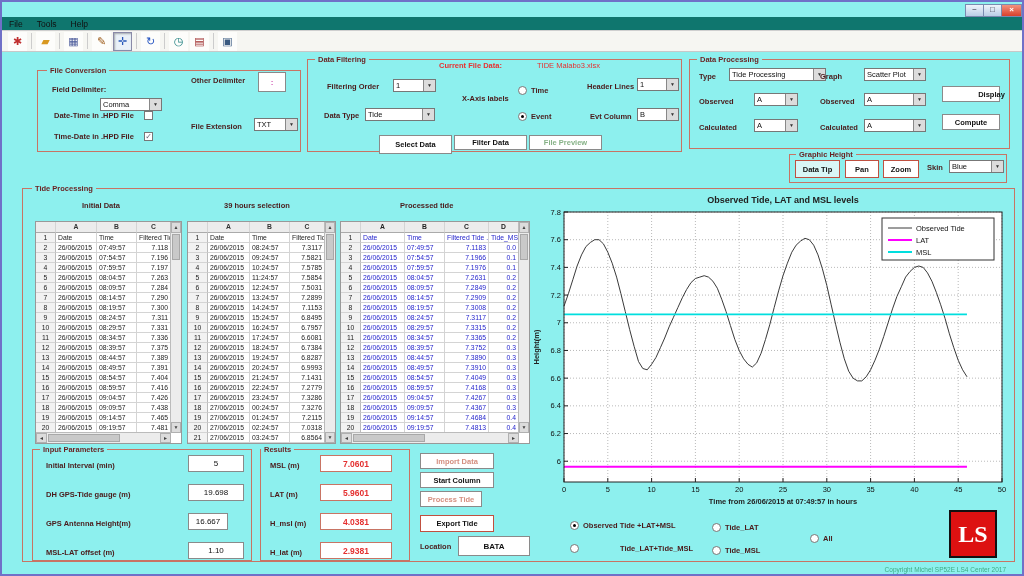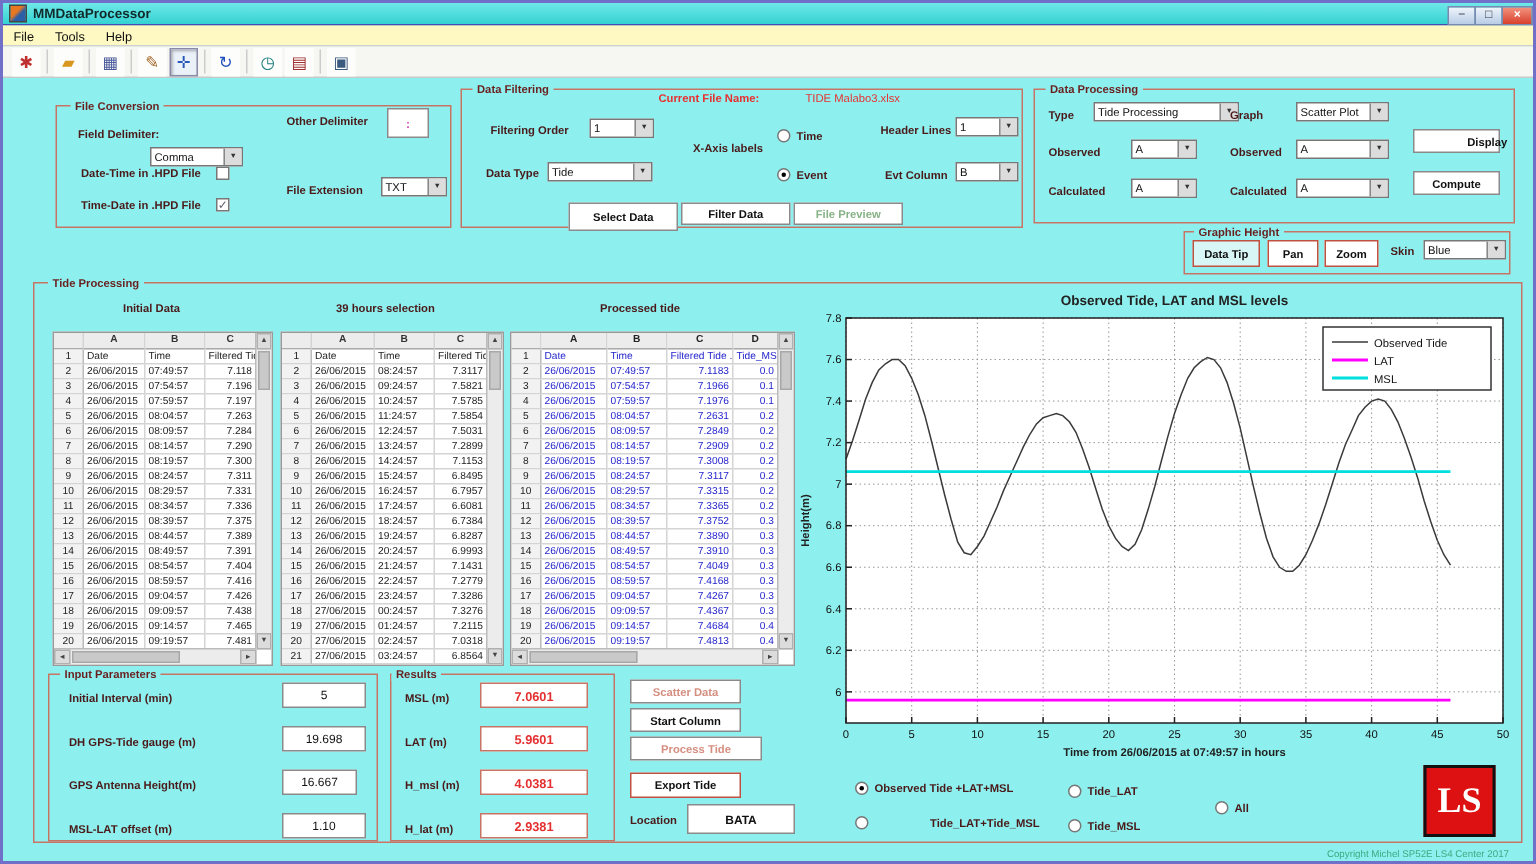--- a/index.html
+++ b/index.html
@@ -8,21 +8,21 @@
        border:2px solid #7070c8;box-sizing:border-box;overflow:hidden;}
   .abs{position:absolute;box-sizing:border-box;}
   
   #titlebar{left:0;top:0;width:1020px;height:15px;background:linear-gradient(#6fe8e8,#35d2d2);
             border-bottom:1px solid #4a4ab0;display:flex;align-items:center;}
   #appicon{width:10px;height:10px;margin:0 4px 0 4px;background:linear-gradient(135deg,#e87722 40%,#2b5fa8 60%);border:1px solid #444;}
   #apptitle{font-size:9px;font-weight:bold;color:#102a2a;}
   .winbtn{position:absolute;top:2px;width:17px;height:11px;border:1px solid #7a8ab0;background:linear-gradient(#eef4fb,#b9cde6);
           font-size:8px;line-height:9px;text-align:center;color:#334;}
   #btn-close{background:linear-gradient(#f2937e,#d8402c);color:#fff;font-weight:bold;}
-  #menubar{left:0;top:15px;width:1020px;height:14px;background:#fef9c3;border-bottom:1px solid #cfcfcf;display:flex;align-items:center;}
+  #menubar{left:0;top:15px;width:1020px;height:14px;background:#0f766e;border-bottom:1px solid #cfcfcf;display:flex;align-items:center;}
   .menuitem{padding:0 7px;font-size:8.5px;color:#111;}
   #toolbar{left:0;top:29px;width:1020px;height:21px;background:#f6f6f2;border-bottom:1px solid #c8c8c8;display:flex;align-items:center;padding-left:5px;}
   .tbi{width:17px;height:17px;display:flex;align-items:center;justify-content:center;font-size:11px;margin:0 1px;border:1px solid transparent;background:#fdfdfb;}
   .tbi.pressed{border:1px solid #8a8aa8;background:#eaf1f8;box-shadow:inset 1px 1px 2px rgba(0,0,0,.3);}
   .tbsep{width:1px;height:16px;background:#cccccc;margin:0 3px;}
   
   .panel{position:absolute;border:1px solid #c87464;box-sizing:border-box;}
   .plabel{position:absolute;font-size:7.5px;font-weight:bold;color:#6a1f1f;background:#8df0ee;padding:0 3px;white-space:nowrap;z-index:3;}
   .lbl{position:absolute;font-size:7.5px;font-weight:bold;color:#4a1a1a;white-space:nowrap;}
   .redlbl{color:#e83030;}
@@ -66,24 +66,20 @@
         display:flex;align-items:center;justify-content:center;color:#fff;
         font-family:"Liberation Serif",serif;font-weight:bold;font-size:24px;}
   #statusbar{position:absolute;right:16px;top:564px;font-size:6.5px;color:#2f9e70;opacity:.85;}
   svg text{font-family:"Liberation Sans",sans-serif;}
 </style>
 </head>
 <body>
 
 <div id="app">
 
-  <div class="abs" id="titlebar">
-    <div id="appicon"></div>
-    <div id="apptitle">MMDataProcessor</div>
-  </div>
   <div class="winbtn" id="btn-min" style="left:963px;">−</div>
   <div class="winbtn" id="btn-max" style="left:981px;">□</div>
   <div class="winbtn" id="btn-close" style="left:999px;width:19px;">×</div>
 
   <div class="abs" id="menubar">
     <span class="menuitem">File</span>
     <span class="menuitem">Tools</span>
     <span class="menuitem">Help</span>
   </div>
 
@@ -119,21 +115,21 @@
   <div class="lbl" style="left:52px;top:130px;">Time-Date in .HPD File</div>
   <div class="cb" style="left:142px;top:130px;">✓</div>
   <div class="lbl" style="left:189px;top:120px;">File Extension</div>
   <div class="dd" style="left:252px;top:116px;width:44px;">
     <span class="ddv">TXT</span>
       <span class="dda">▼</span>
   </div>
 
   <div class="panel" style="left:305px;top:57px;width:375px;height:93px;"></div>
   <div class="plabel" style="left:313px;top:53px;">Data Filtering</div>
-  <div class="lbl redlbl" style="left:437px;top:59px;">Current File Name:</div>
+  <div class="lbl redlbl" style="left:437px;top:59px;">Current File Data:</div>
   <div class="lbl redlbl" style="left:535px;top:59px;font-weight:normal;">TIDE Malabo3.xlsx</div>
   <div class="lbl" style="left:325px;top:80px;">Filtering Order</div>
   <div class="dd" style="left:391px;top:77px;width:43px;">
     <span class="ddv">1</span>
       <span class="dda">▼</span>
   </div>
   <div class="lbl" style="left:322px;top:109px;">Data Type</div>
   <div class="dd" style="left:363px;top:106px;width:70px;">
     <span class="ddv">Tide</span>
       <span class="dda">▼</span>
@@ -744,38 +740,38 @@
   <div class="rd" style="left:808px;top:532px;"></div>
   <div class="lbl" style="left:821px;top:532px;">All</div>
 
   <div class="panel" style="left:30px;top:447px;width:220px;height:112px;"></div>
   <div class="plabel" style="left:38px;top:443px;">Input Parameters</div>
   <div class="lbl" style="left:44px;top:459px;">Initial Interval (min)</div>
   <div class="tbox" style="left:186px;top:453px;width:56px;height:17px;">5</div>
   <div class="lbl" style="left:44px;top:488px;">DH GPS-Tide gauge (m)</div>
   <div class="tbox" style="left:186px;top:482px;width:56px;height:17px;">19.698</div>
   <div class="lbl" style="left:44px;top:517px;">GPS Antenna Height(m)</div>
-  <div class="tbox" style="left:186px;top:511px;width:50px;height:17px;">16.667</div>
+  <div class="tbox" style="left:186px;top:511px;width:40px;height:17px;">16.667</div>
   <div class="lbl" style="left:44px;top:546px;">MSL-LAT offset (m)</div>
   <div class="tbox" style="left:186px;top:540px;width:56px;height:17px;">1.10</div>
 
   <div class="panel" style="left:258px;top:447px;width:150px;height:112px;"></div>
   <div class="plabel" style="left:259px;top:443px;">Results</div>
   <div class="lbl" style="left:268px;top:459px;">MSL (m)</div>
   <div class="tbox resbox" style="left:318px;top:453px;width:72px;height:17px;">7.0601</div>
   <div class="lbl" style="left:268px;top:488px;">LAT (m)</div>
   <div class="tbox resbox" style="left:318px;top:482px;width:72px;height:17px;">5.9601</div>
   <div class="lbl" style="left:268px;top:517px;">H_msl (m)</div>
   <div class="tbox resbox" style="left:318px;top:511px;width:72px;height:17px;">4.0381</div>
   <div class="lbl" style="left:268px;top:546px;">H_lat (m)</div>
   <div class="tbox resbox" style="left:318px;top:540px;width:72px;height:17px;">2.9381</div>
 
-  <div class="btn dis-red" style="left:418px;top:451px;width:74px;height:16px;">Scatter Data</div>
+  <div class="btn dis-red" style="left:418px;top:451px;width:74px;height:16px;">Import Data</div>
   <div class="btn" style="left:418px;top:470px;width:74px;height:16px;">Start Column</div>
-  <div class="btn dis-red" style="left:418px;top:489px;width:88px;height:16px;">Process Tide</div>
+  <div class="btn dis-red" style="left:418px;top:489px;width:62px;height:16px;">Process Tide</div>
   <div class="btn redb" style="left:418px;top:513px;width:74px;height:17px;">Export Tide</div>
   <div class="lbl" style="left:418px;top:540px;">Location</div>
   <div class="tbox" style="left:456px;top:534px;width:72px;height:20px;font-weight:bold;">BATA</div>
 
   <div class="abs" id="logo">LS</div>
   <div id="statusbar">Copyright   Michel SP52E   LS4 Center 2017</div>
 
 </div>
 
 </body></html>

